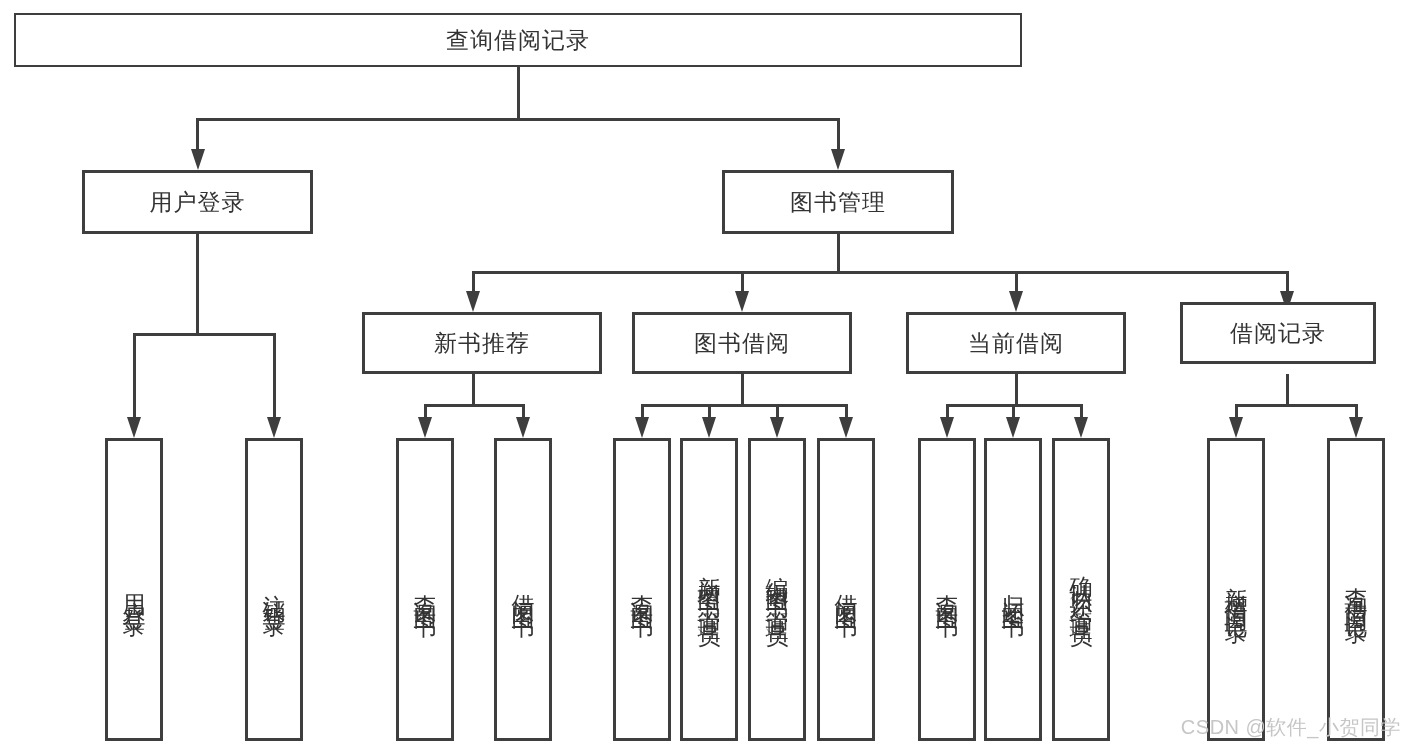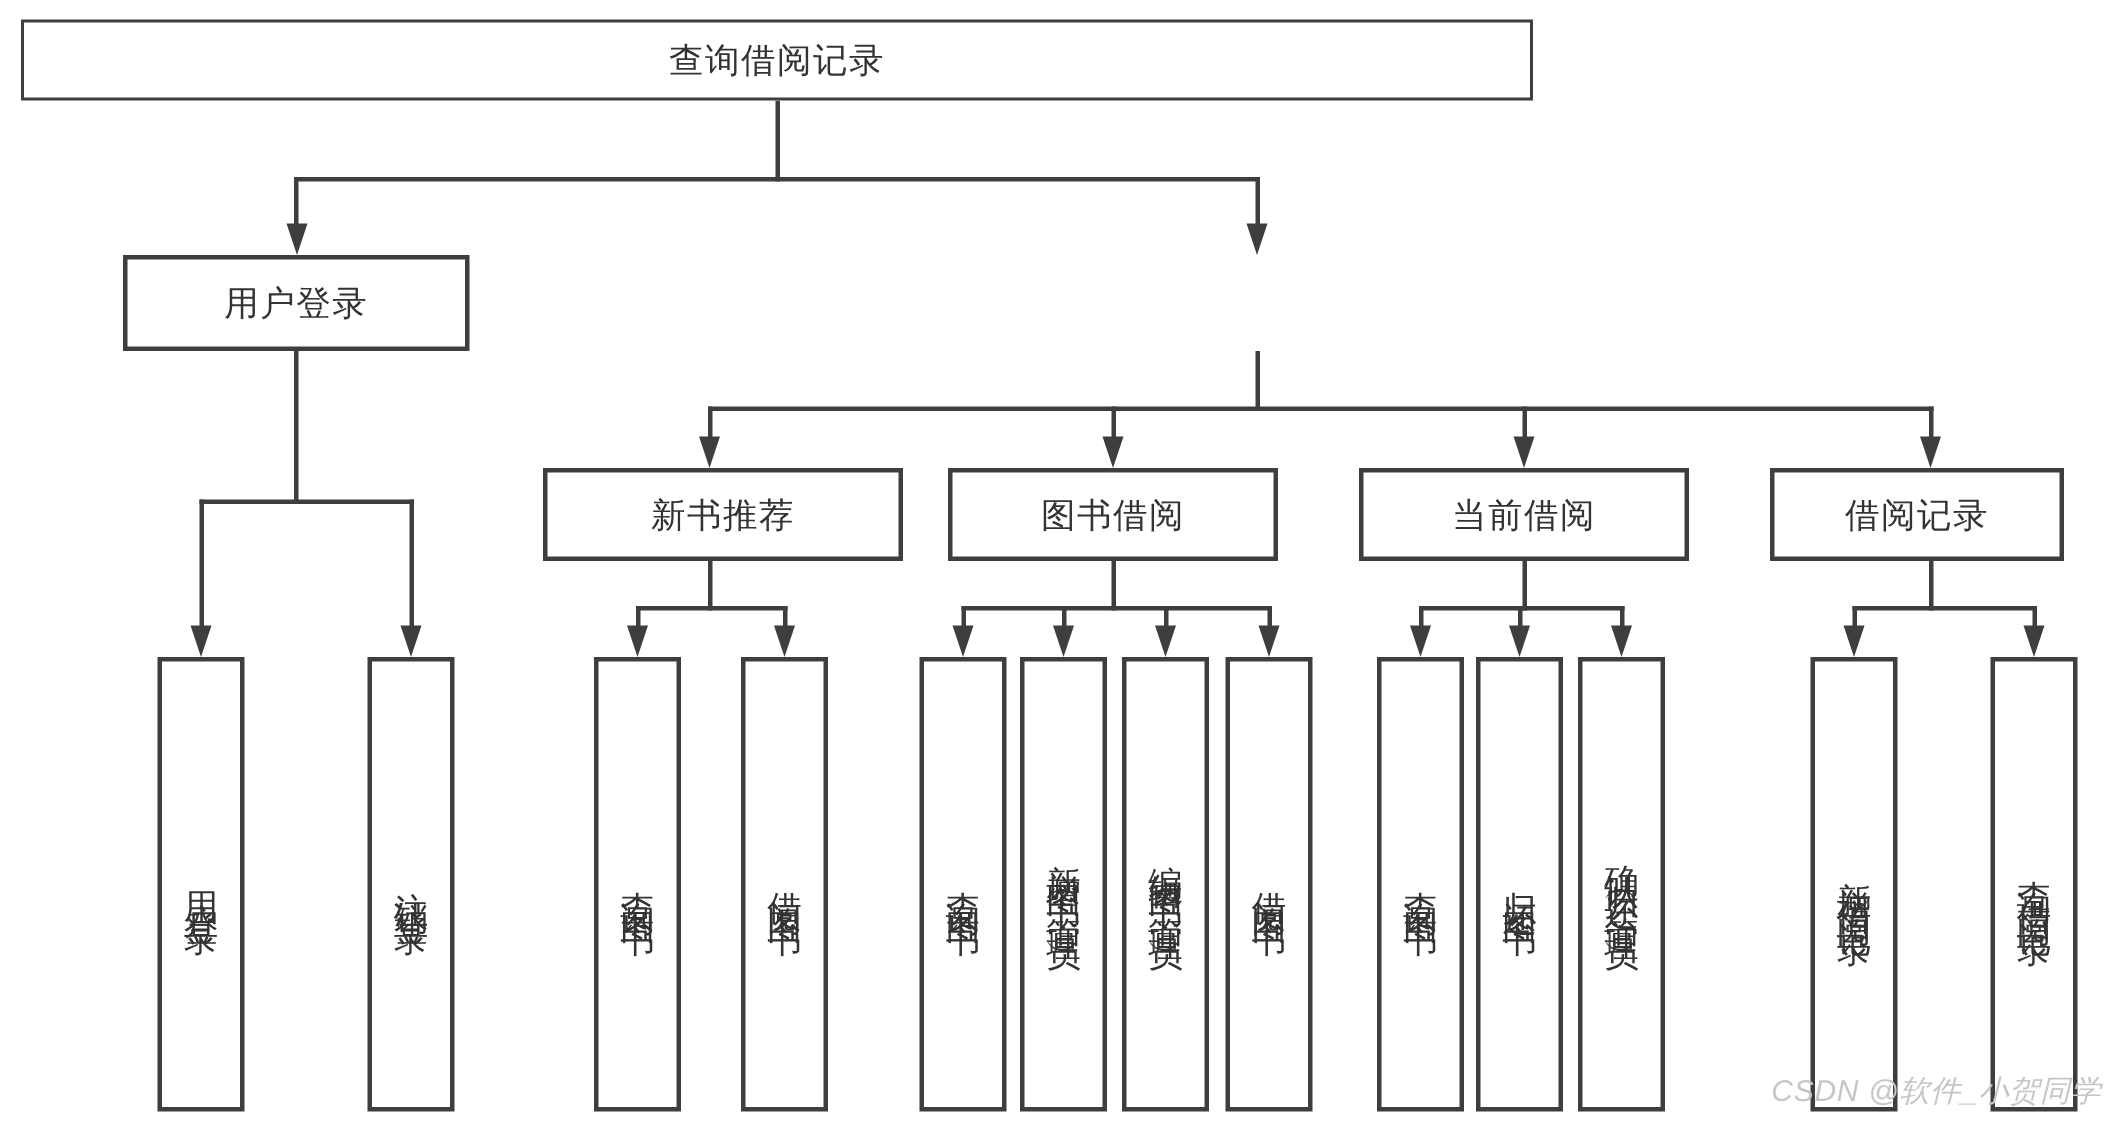--- a/index.html
+++ b/index.html
@@ -56,41 +56,43 @@
   }
   .watermark {
     position: absolute;
     right: 4px;
     bottom: 6px;
     font-size: 20px;
     letter-spacing: 0.5px;
     color: var(--watermark-color);
     z-index: 5;
     white-space: nowrap;
-    font-style: italic;
   }
 </style>
 </head>
 <body>
 
 <div class="canvas">
 
   <div class="box root" style="left:14px;top:13px;width:1008px;height:54px">
     <span>查询借阅记录</span>
   </div>
 
   <div class="vline" style="left:516.5px;top:67px;height:54px"></div>
   <div class="hline" style="left:196px;top:118px;width:643px"></div>
   <div class="vline" style="left:196px;top:118px;height:33px"></div>
   <div class="arrow" style="left:190.5px;top:149px"></div>
   <div class="vline" style="left:836.5px;top:118px;height:33px"></div>
   <div class="arrow" style="left:831px;top:149px"></div>
 
   <div class="box" style="left:82px;top:170px;width:231px;height:64px">
     <span>用户登录</span>
+  </div>
+  <div class="box" style="left:722px;top:170px;width:232px;height:64px">
+    <span>图书管理</span>
   </div>
 
   <div class="vline" style="left:196px;top:234px;height:102px"></div>
   <div class="hline" style="left:133px;top:333px;width:143px"></div>
   <div class="vline" style="left:133px;top:333px;height:86px"></div>
   <div class="arrow" style="left:127px;top:417px"></div>
   <div class="vline" style="left:272.5px;top:333px;height:86px"></div>
   <div class="arrow" style="left:267px;top:417px"></div>
 
   <div class="vline" style="left:836.5px;top:234px;height:40px"></div>
@@ -106,21 +108,21 @@
 
   <div class="box" style="left:362px;top:312px;width:240px;height:62px">
     <span>新书推荐</span>
   </div>
   <div class="box" style="left:632px;top:312px;width:220px;height:62px">
     <span>图书借阅</span>
   </div>
   <div class="box" style="left:906px;top:312px;width:220px;height:62px">
     <span>当前借阅</span>
   </div>
-  <div class="box" style="left:1180px;top:312px;width:196px;height:62px">
+  <div class="box" style="left:1180px;top:302px;width:196px;height:62px">
     <span>借阅记录</span>
   </div>
 
   <div class="vline" style="left:471.5px;top:374px;height:33px"></div>
   <div class="hline" style="left:423.5px;top:404px;width:101px"></div>
   <div class="vline" style="left:423.5px;top:404px;height:15px"></div>
   <div class="arrow" style="left:418px;top:417px"></div>
   <div class="vline" style="left:521.5px;top:404px;height:15px"></div>
   <div class="arrow" style="left:516px;top:417px"></div>
 

